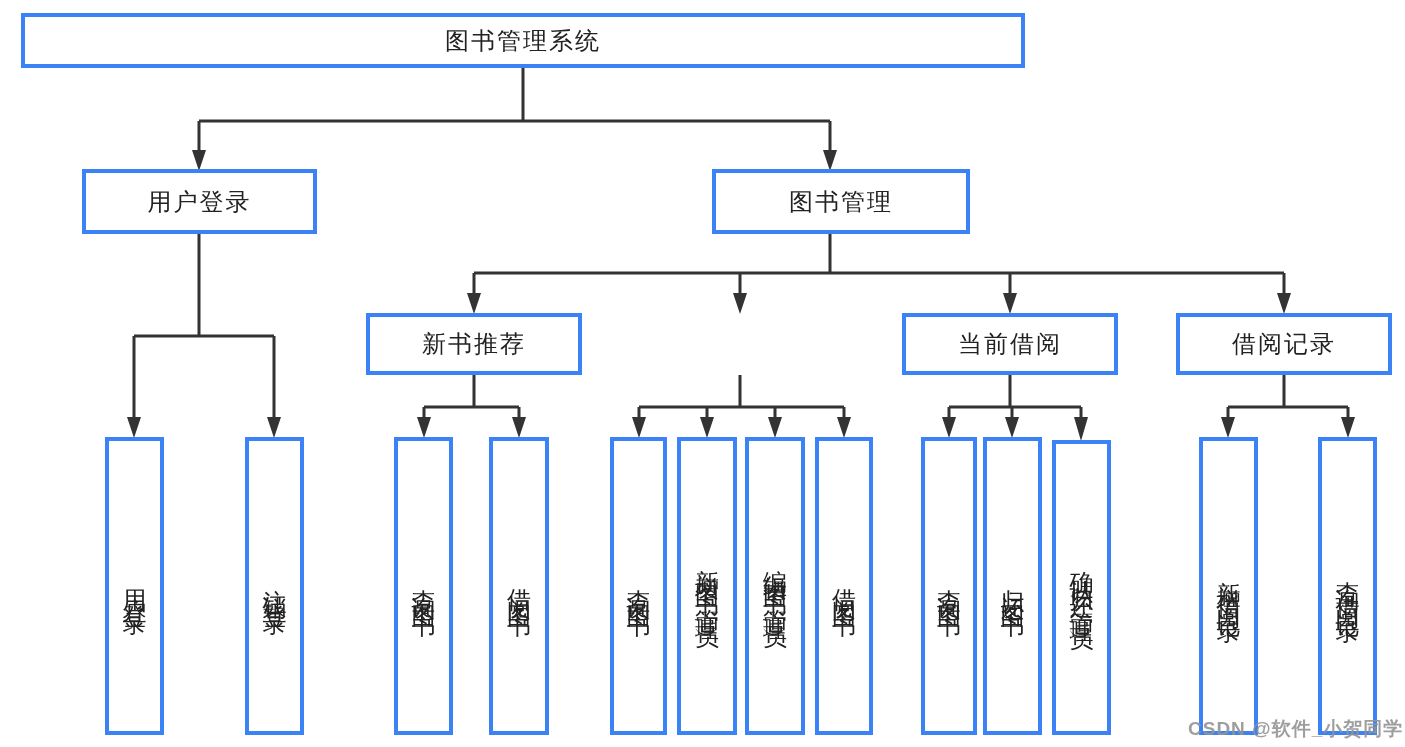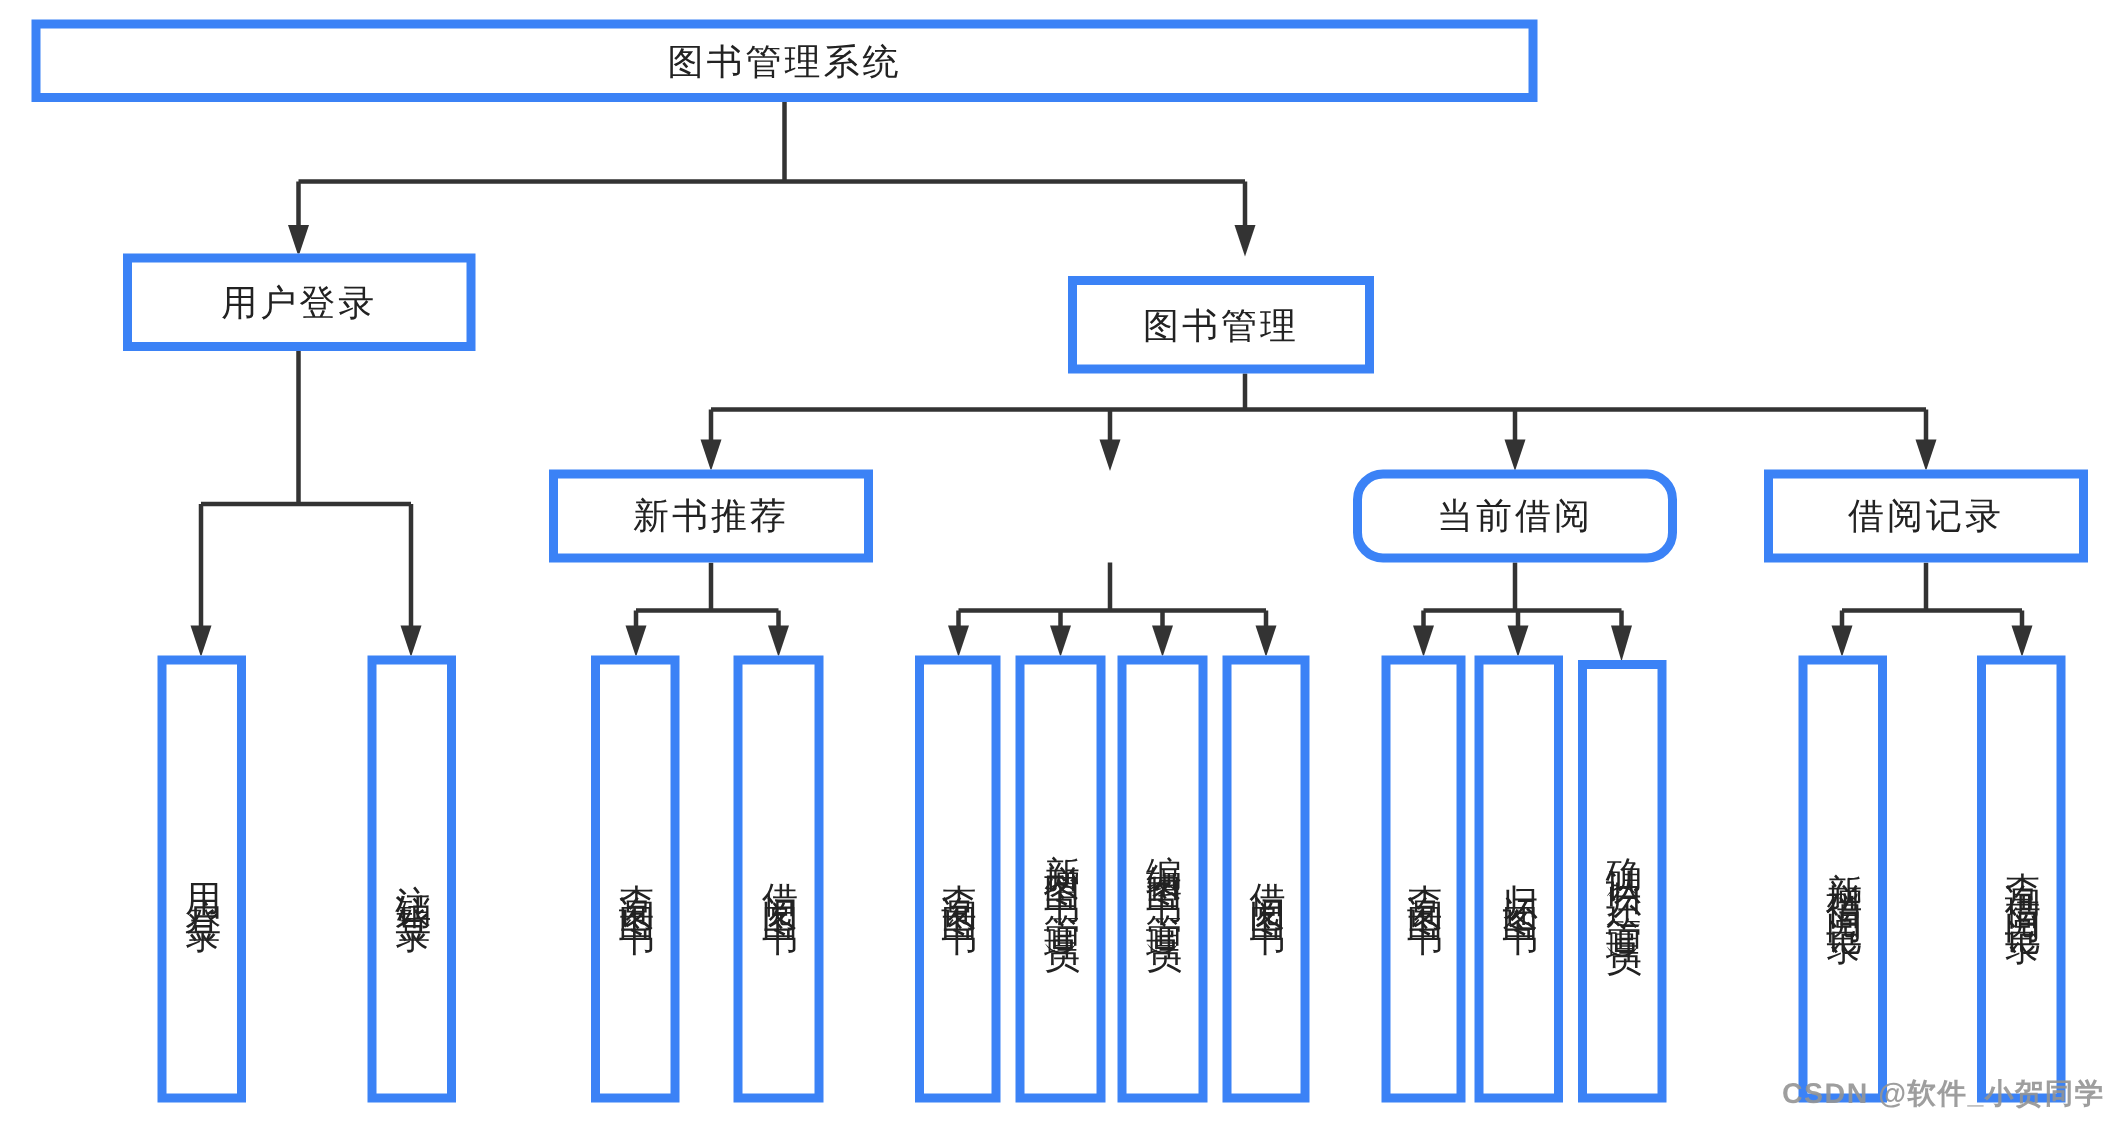--- a/index.html
+++ b/index.html
@@ -9,21 +9,21 @@
     background:#ffffff;
     font-family:"Liberation Sans", sans-serif;
     overflow:hidden;
   }
   .wires{position:absolute;left:0;top:0;width:1405px;height:747px;}
   .wires path{stroke:#333333;stroke-width:3;fill:none;}
   .wires polygon{fill:#333333;stroke:none;}
   .node{
     position:absolute;
     box-sizing:border-box;
-    border:6px solid #3b82f6;
+    border:4px solid #3b82f6;
     background:#ffffff;
     display:flex;align-items:center;justify-content:center;
     color:#222222;
     font-size:24px;
     letter-spacing:2px;
     white-space:nowrap;
   }
   .leaf{
     letter-spacing:0;
   }
@@ -96,24 +96,24 @@
     <g>
       <path d="M1284,375 V407 M1228,407 H1348 M1228,407 V424 M1348,407 V424"></path>
       <polygon points="1221,417 1235,417 1228,438"></polygon>
       <polygon points="1341,417 1355,417 1348,438"></polygon>
     </g>
   </svg>
 
   <div class="node" style="left:21px;top:13px;width:1004px;height:55px;">图书管理系统</div>
 
   <div class="node" style="left:82px;top:169px;width:235px;height:65px;">用户登录</div>
-  <div class="node" style="left:712px;top:169px;width:204px;height:65px;margin-top:15px;">图书管理</div>
+  <div class="node" style="left:712px;top:169px;width:258px;height:65px;">图书管理</div>
 
   <div class="node" style="left:366px;top:313px;width:216px;height:62px;">新书推荐</div>
-  <div class="node" style="left:902px;top:313px;width:216px;height:62px;border-radius:20px;">当前借阅</div>
+  <div class="node" style="left:902px;top:313px;width:216px;height:62px;">当前借阅</div>
   <div class="node" style="left:1176px;top:313px;width:216px;height:62px;">借阅记录</div>
 
   <div class="node leaf" style="left:105px;top:437px;width:59px;height:298px;">
     <span class="vtext">用户登录</span>
   </div>
   <div class="node leaf" style="left:245px;top:437px;width:59px;height:298px;">
     <span class="vtext">注销登录</span>
   </div>
 
   <div class="node leaf" style="left:394px;top:437px;width:59px;height:298px;">

